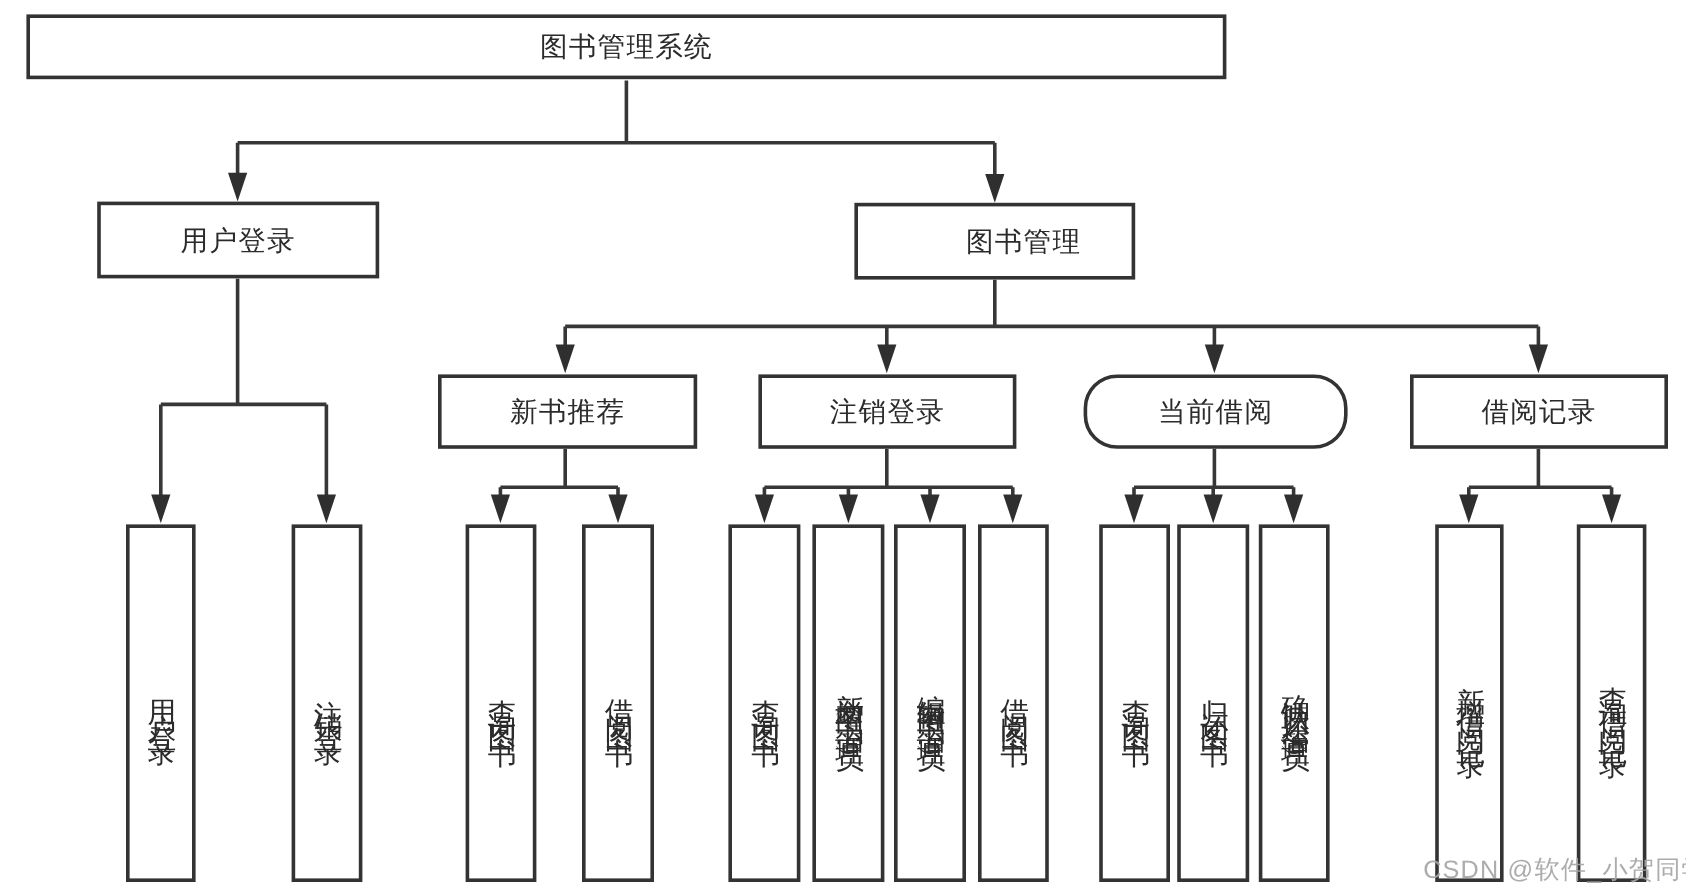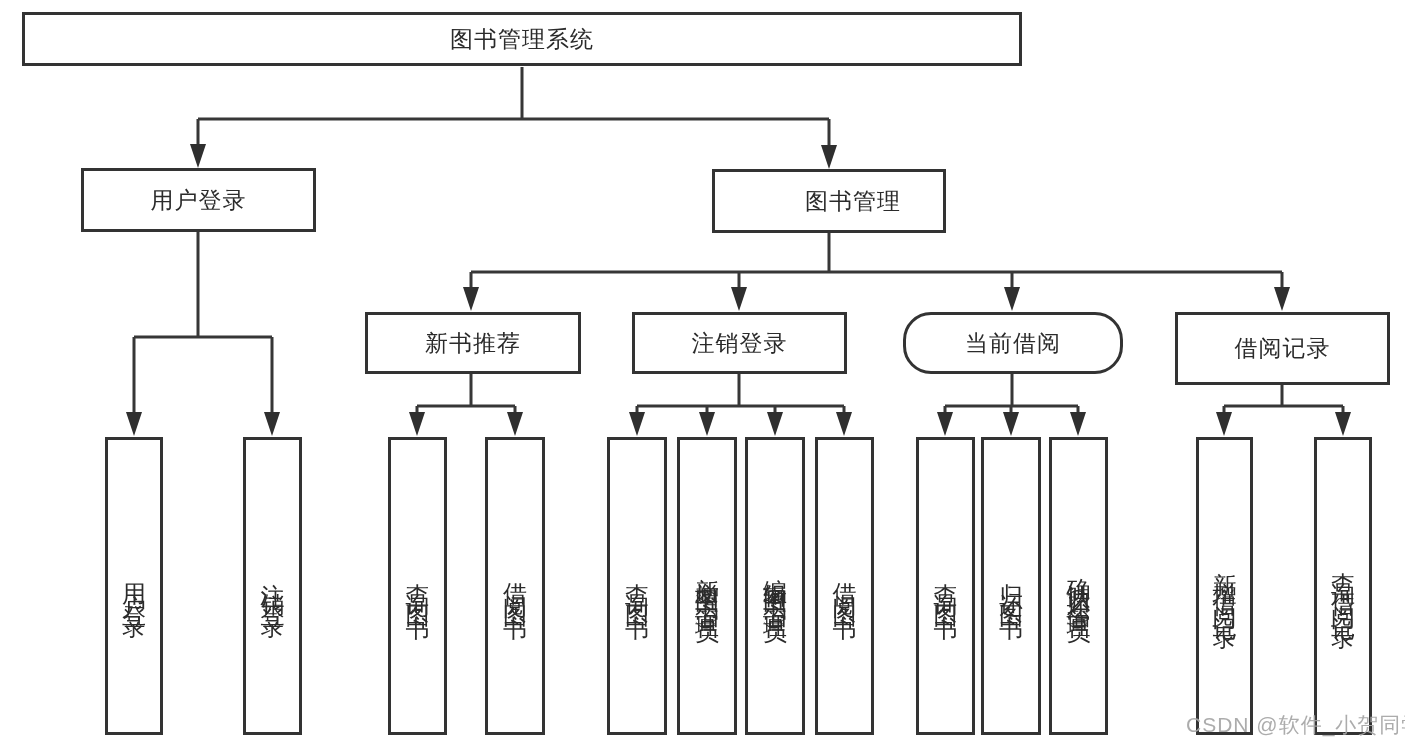--- a/index.html
+++ b/index.html
@@ -99,21 +99,21 @@
   </svg>
 
   <div class="node h-node" style="left:22px; top:12px; width:1000px; height:54px;">图书管理系统</div>
 
   <div class="node h-node" style="left:81px; top:168px; width:235px; height:64px;">用户登录</div>
   <div class="node h-node" style="left:712px; top:169px; width:234px; height:64px;padding-left:48px;">图书管理</div>
 
   <div class="node h-node" style="left:365px; top:312px; width:216px; height:62px;">新书推荐</div>
   <div class="node h-node" style="left:632px; top:312px; width:215px; height:62px;">注销登录</div>
   <div class="node h-node" style="left:903px; top:312px; width:220px; height:62px;border-radius:28px;">当前借阅</div>
-  <div class="node h-node" style="left:1175px; top:312px; width:215px; height:73px;">借阅记录</div>
+  <div class="node h-node" style="left:1175px; top:312px; width:215px; height:62px;">借阅记录</div>
 
   <div class="node v-node" style="left:105px; top:437px; width:58px; height:298px;">用户登录</div>
   <div class="node v-node" style="left:243px; top:437px; width:59px; height:298px;">注销登录</div>
 
   <div class="node v-node" style="left:388px; top:437px; width:59px; height:298px;">查询图书</div>
   <div class="node v-node" style="left:485px; top:437px; width:60px; height:298px;">借阅图书</div>
 
   <div class="node v-node" style="left:607px; top:437px; width:60px; height:298px;">查询图书</div>
   <div class="node v-node tight" style="left:677px; top:437px; width:60px; height:298px;">新增图书（管理员）</div>
   <div class="node v-node tight" style="left:745px; top:437px; width:60px; height:298px;">编辑图书（管理员）</div>

